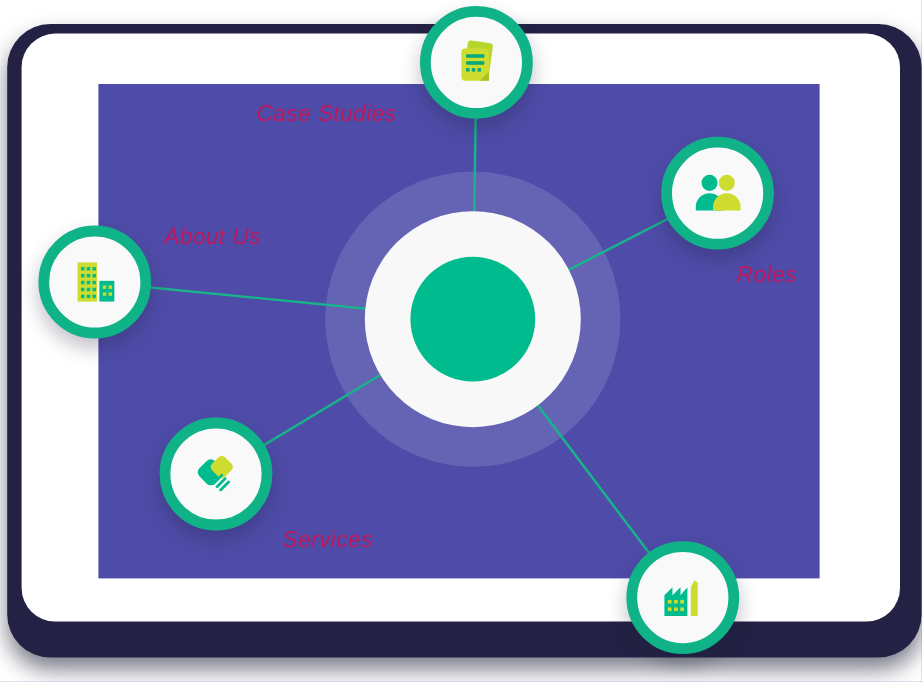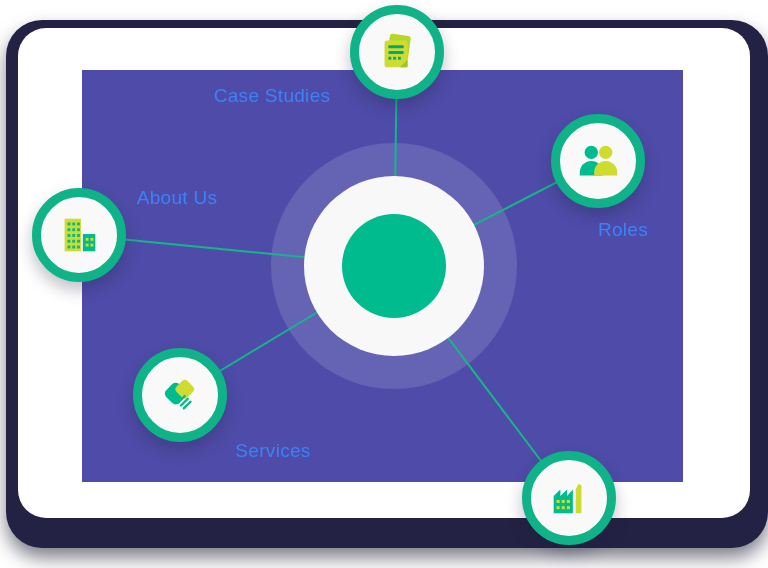--- a/index.html
+++ b/index.html
@@ -39,25 +39,25 @@
         justify-content:center;box-shadow:0 8px 16px rgba(28,28,56,.28);
         cursor:pointer;}
   .node svg{width:46px;height:46px;display:block;}
   .node-case-studies{left:350px;top:5px;}
   .node-roles{left:551px;top:114px;}
   .node-about-us{left:32px;top:188px;}
   .node-services{left:133px;top:348px;}
   .node-industries{left:522px;top:451px;}
 
   
-  .node-label{position:absolute;transform:translateX(-50%);color:#3b82f6;
-              font-size:19px;font-weight:500;letter-spacing:.3px;white-space:nowrap;}
+  .node-label{position:absolute;transform:translateX(-50%);color:#be185d;
+              font-size:19px;font-weight:500;letter-spacing:.3px;white-space:nowrap;font-style:italic;}
   .label-case-studies{left:272px;top:85px;}
   .label-about-us{left:177px;top:187px;}
-  .label-roles{left:623px;top:219px;}
+  .label-roles{left:639px;top:219px;}
   .label-services{left:273px;top:440px;}
   .label-industries{left:615px;top:416px;}
 </style>
 </head>
 <body>
 
 <div class="stage">
 
   <div class="backing"></div>
   <div class="card"></div>

